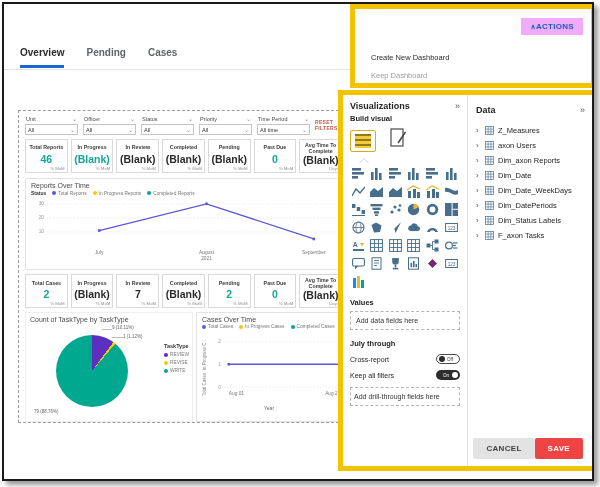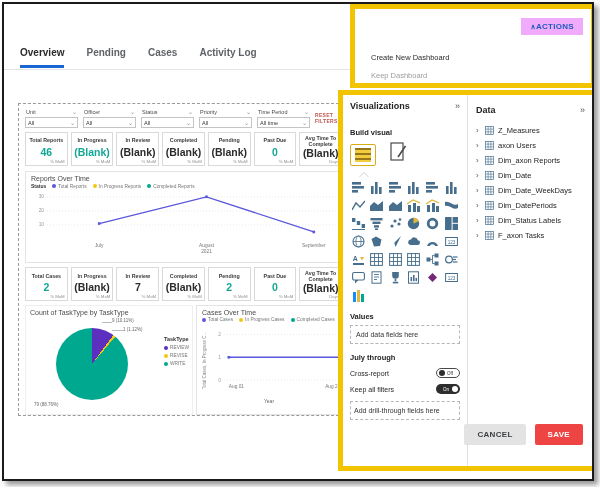--- a/index.html
+++ b/index.html
@@ -10,21 +10,21 @@
             box-shadow:4px 4px 5px rgba(0,0,0,.40); }
 
   
   .page-title { position:absolute; left:16px; top:10px; font-size:15px; font-weight:bold; color:#1c1c1c; }
   .tabs { position:absolute; left:16px; top:43px; display:flex; gap:22px; }
   .tab { font-size:10px; font-weight:bold; color:#5f6368; padding-bottom:7px; cursor:pointer; }
   .tab.active { color:#2a2a2a; border-bottom:3px solid #1967D2; }
   .header-divider { position:absolute; left:0; right:0; top:65px; border-bottom:1px solid #e4e4e4; }
 
   
-  .dashboard { position:absolute; left:14px; top:99px; width:331px; height:313px;
+  .dashboard { position:absolute; left:14px; top:106px; width:331px; height:313px;
                border:1px dashed #9a9a9a; background:#fff; padding:4px 6px; }
 
   .filterbar { display:flex; gap:5px; align-items:flex-start; }
   .filter { width:53px; }
   .flabel { display:flex; justify-content:space-between; font-size:5.5px; color:#4a4a4a; padding:1px 1px 2px 1px; }
   .fselect { display:flex; justify-content:space-between; align-items:center; border:1px solid #c4c4c4;
              font-size:5.5px; color:#333; height:11px; padding:0 2px; background:#fff; }
   .caret { color:#8a8a8a; font-size:6px; line-height:1; }
   .reset { margin-left:auto; align-self:center; font-size:5px; font-weight:bold; letter-spacing:.3px; color:#C0564F; cursor:pointer; }
 
@@ -63,21 +63,21 @@
   .menu-item { position:absolute; left:16px; font-size:7.5px; color:#2b2b2b; cursor:pointer; }
   .menu-item.disabled { color:#9d9d9d; }
 
   .panel-box { left:334px; top:86px; width:260px; height:381px; z-index:6; }
   .viz-panel { position:absolute; left:0; top:0; bottom:0; width:124px; padding:6px 7px; }
   .vdiv { position:absolute; left:124px; top:0; bottom:0; width:1px; background:#e2e2e2; }
   .data-panel { position:absolute; left:125px; top:0; right:0; bottom:0; padding:10px 8px; }
   .panel-head { display:flex; justify-content:space-between; align-items:center; }
   .panel-title { font-size:9px; font-weight:bold; color:#252423; }
   .collapse { font-size:9px; color:#555; cursor:pointer; }
-  .sec-label { font-size:7.5px; font-weight:bold; color:#252423; margin-top:17px; }
+  .sec-label { font-size:7.5px; font-weight:bold; color:#252423; margin-top:3px; }
   .vtab-row { display:flex; gap:14px; margin-top:5px; align-items:flex-end; }
   .vtab-build { width:26px; height:22px; background:#F3CC3E; border:1px solid #d8ae17; border-radius:2px;
                 position:relative; cursor:pointer;
                 background-image:repeating-linear-gradient(#F3CC3E 0 3px, #97771c 3px 5px); background-clip:content-box; padding:3px 4px; }
   .vtab-notch { position:absolute; left:8px; top:28px; width:0; height:0;
                 border-left:5px solid transparent; border-right:5px solid transparent; border-bottom:5px solid #fff;
                 filter:drop-shadow(0 -1px 0 #cfcfcf); }
   .viz-grid { margin-top:14px; display:grid; grid-template-columns:repeat(6, 1fr); gap:3px 2px; }
   .vicon { width:16px; height:15px; display:flex; align-items:center; justify-content:center; cursor:pointer; }
   .vicon svg { display:block; }
@@ -96,42 +96,41 @@
   .mag { width:7px; height:7px; position:relative; flex:none; }
   .mag::before { content:""; position:absolute; left:0; top:0; width:5px; height:5px; border:1px solid #605e5c; border-radius:50%; }
   .mag::after { content:""; position:absolute; left:5px; top:5px; width:3px; height:1px; background:#605e5c; transform:rotate(45deg); }
   .search-ph { font-size:8px; color:#605e5c; }
   .fields { margin-top:8px; }
   .field-row { display:flex; align-items:center; gap:4px; height:15px; cursor:pointer; }
   .frow-chev { font-size:8px; color:#555; width:5px; }
   .tbl-ic { width:9px; height:9px; flex:none; }
   .field-label { font-size:7.5px; color:#252423; white-space:nowrap; }
 
-  .panel-footer { position:absolute; right:10px; bottom:21px; display:flex; gap:9px; }
+  .panel-footer { position:absolute; right:10px; bottom:7px; display:flex; }
   .btn { font-family:inherit; font-size:8px; font-weight:bold; letter-spacing:.3px; border:none; border-radius:2px; padding:6px 13px; cursor:pointer; }
   .btn-cancel { background:#E3E3E3; color:#3c4043; }
   .btn-save { background:#ef4444; color:#fff; }
 
   .ylab-rot { position:absolute; left:1px; top:18px; bottom:14px; width:7px; }
   .ylab-rot span { position:absolute; left:-26px; top:34px; transform:rotate(-90deg); transform-origin:center;
                    font-size:4.5px; color:#888; white-space:nowrap; display:block; width:64px; text-align:center; }
   .xaxis-title { text-align:center; font-size:5px; color:#666; margin-top:0px; }
 </style>
 </head>
 <body>
 
 <div class="stage">
 <div class="screen">
 
 
   <div class="tabs">
     <div class="tab active">Overview</div>
     <div class="tab">Pending</div>
     <div class="tab">Cases</div>
-    <div class="tab">Activity Log</div>
   </div>
   <div class="header-divider"></div>
 
   <div class="dashboard">
     <div class="filterbar">
       <div id="filter-items" style="display:flex;gap:5px;">
             <div class="filter">
        <div class="flabel">
                 <span>Unit</span>
                 <span class="caret">⌄</span>

